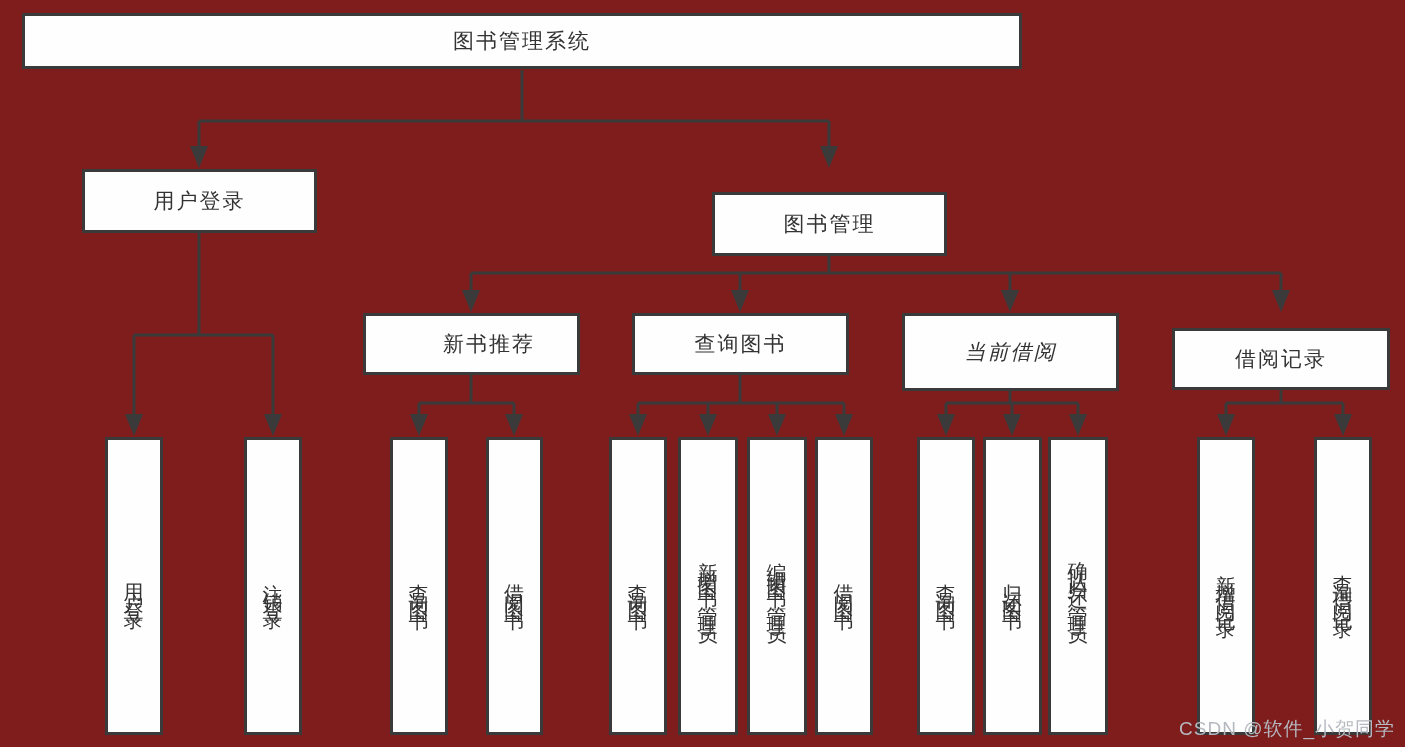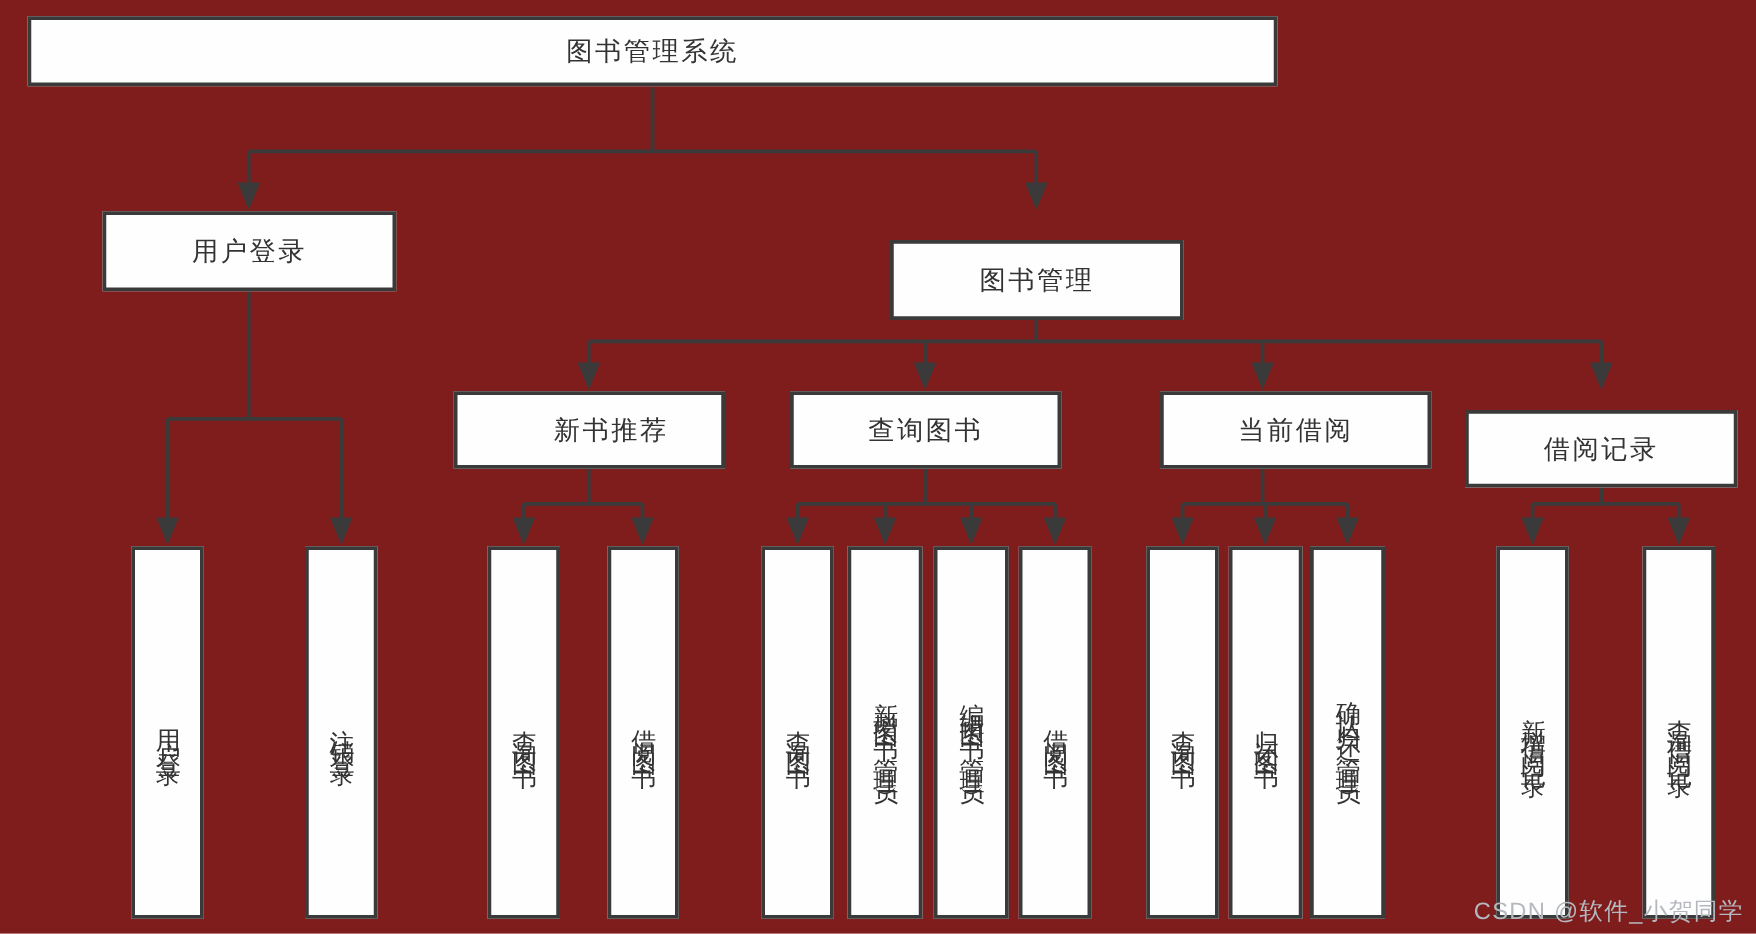--- a/index.html
+++ b/index.html
@@ -135,21 +135,21 @@
     </g>
   </svg>
 
   <div class="node" style="left:22px; top:13px; width:1000px; height:56px;">图书管理系统</div>
 
   <div class="node" style="left:82px; top:169px; width:235px; height:64px;">用户登录</div>
   <div class="node" style="left:712px; top:169px; width:235px; height:64px;margin-top:23px;">图书管理</div>
 
   <div class="node" style="left:363px; top:313px; width:217px; height:62px;padding-left:35px;">新书推荐</div>
   <div class="node" style="left:632px; top:313px; width:217px; height:62px;">查询图书</div>
-  <div class="node" style="left:928px; top:313px; width:217px; height:62px;">当前借阅</div>
+  <div class="node" style="left:902px; top:313px; width:217px; height:78px;font-style:italic;">当前借阅</div>
   <div class="node" style="left:1172px; top:328px; width:218px; height:62px;">借阅记录</div>
 
   <div class="leaf" style="left:105px; top:437px; width:58px; height:298px;">
     <span class="vtext">用户登录</span>
   </div>
   <div class="leaf" style="left:244px; top:437px; width:58px; height:298px;">
     <span class="vtext">注销登录</span>
   </div>
 
   <div class="leaf" style="left:390px; top:437px; width:58px; height:298px;">

